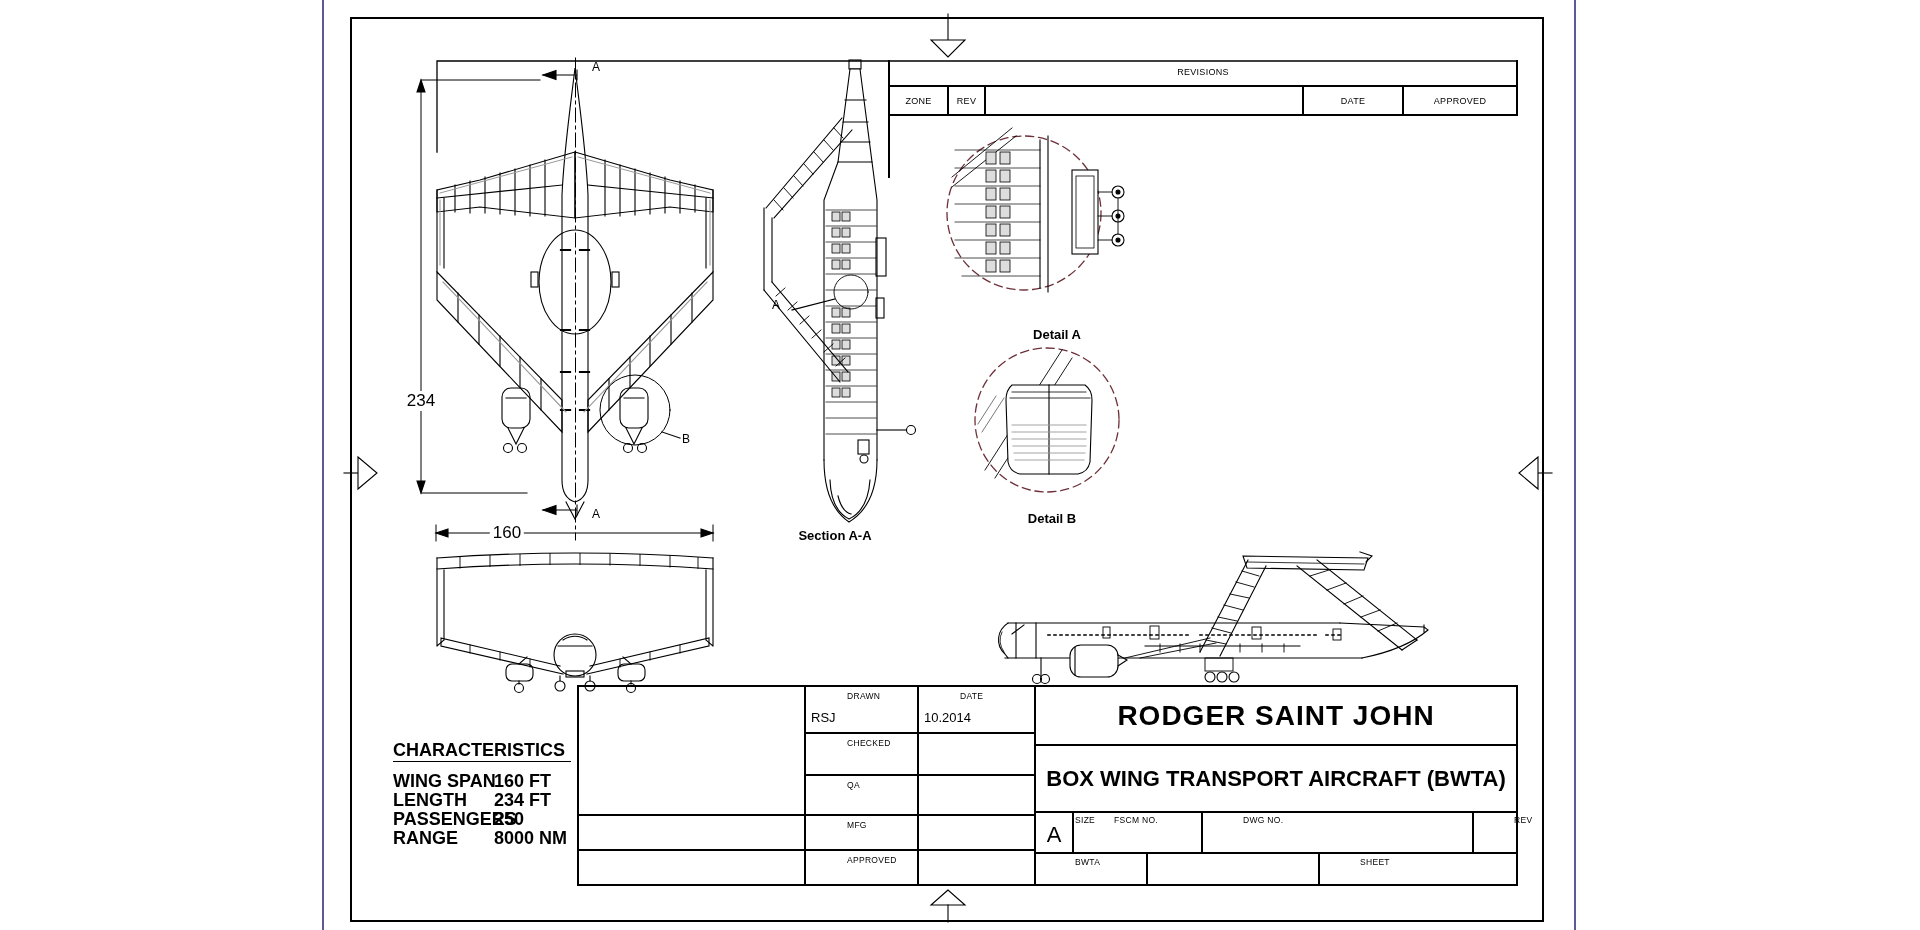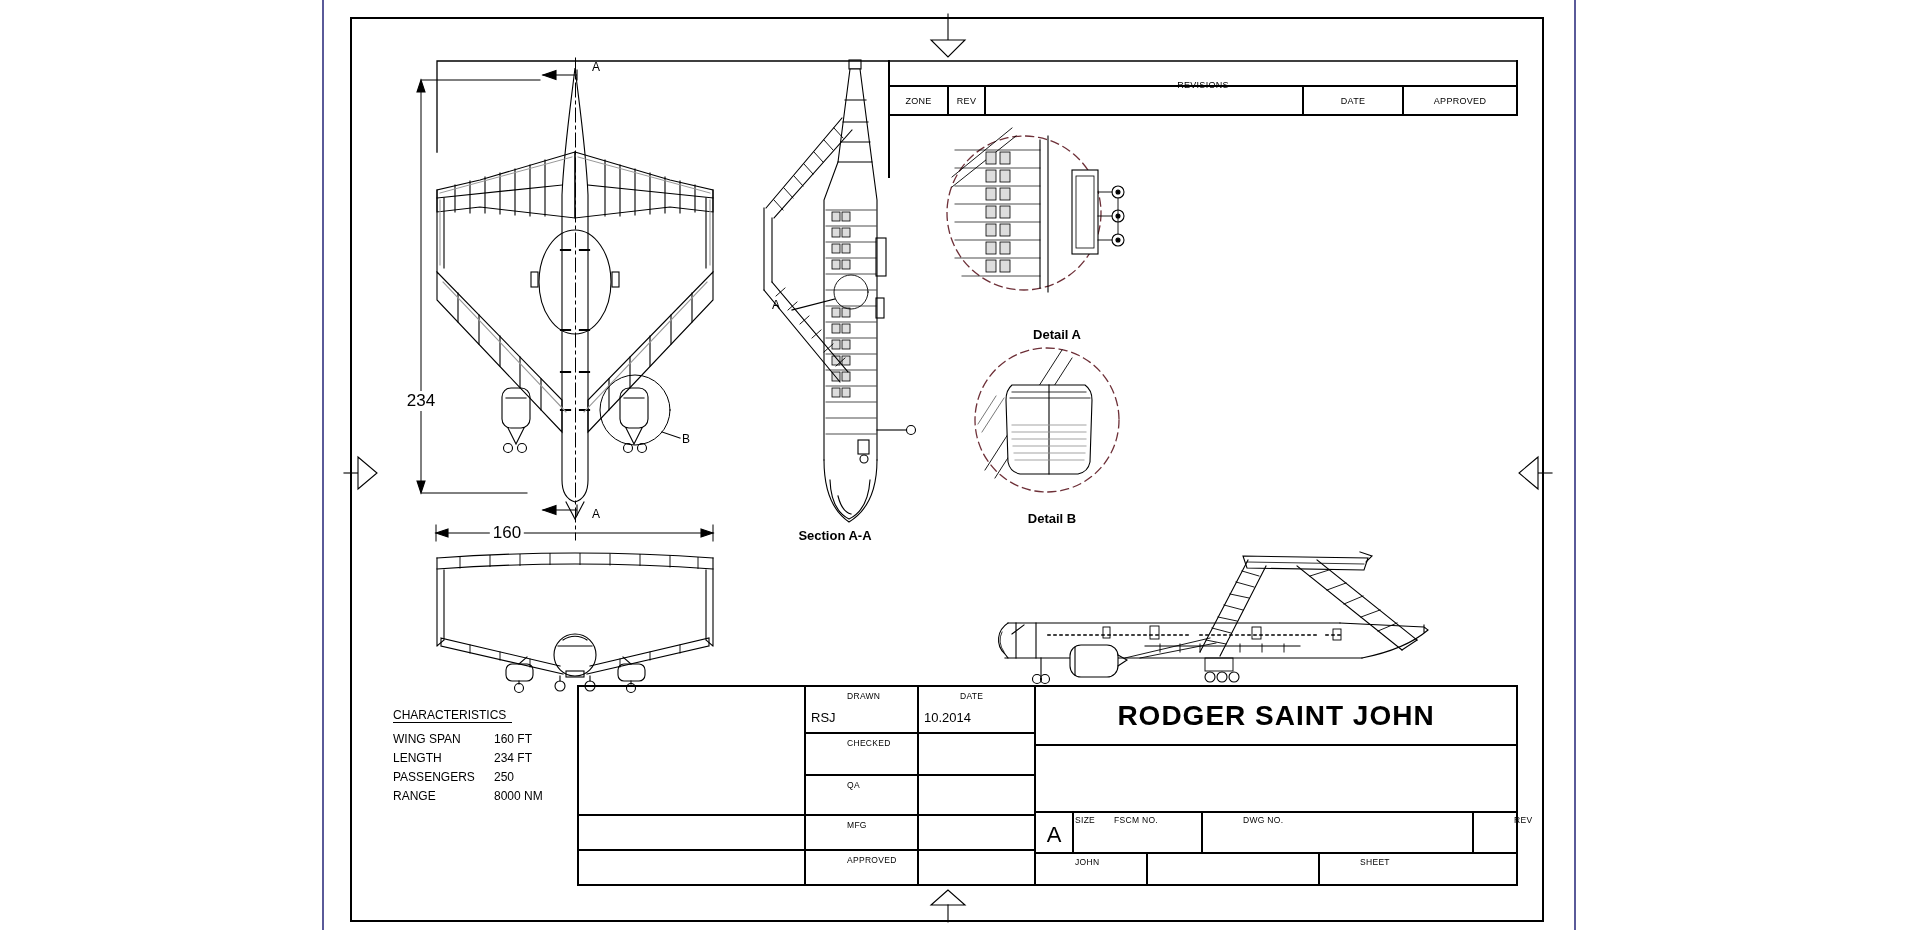--- a/index.html
+++ b/index.html
@@ -13,21 +13,21 @@
   .val{position:absolute;font-size:13px;text-align:center;}
   .dim{position:absolute;font-size:17px;background:#fff;padding:0 3px;transform:translate(-50%,-50%);}
   .letter{position:absolute;font-size:12px;}
   .caption{position:absolute;font-weight:bold;font-size:13px;transform:translateX(-50%);margin-left:8px;}
   .company{position:absolute;left:1035px;top:686px;width:482px;height:59px;display:flex;align-items:center;justify-content:center;
            font-size:28px;font-weight:bold;letter-spacing:1px;border-radius:25px;}
   .dwgtitle{position:absolute;left:1035px;top:745px;width:482px;height:67px;display:flex;align-items:center;justify-content:center;
            font-size:22px;font-weight:bold;}
   .bigA{position:absolute;left:1035px;top:818px;width:38px;height:34px;display:flex;align-items:center;justify-content:center;
         font-size:22px;}
-  .chars{position:absolute;left:393px;top:708px;font-weight:normal;font-size:12px;}
+  .chars{position:absolute;left:393px;top:740px;font-weight:bold;font-size:18px;}
   .chars .t{display:inline-block;border-bottom:1.6px solid #000;padding-right:6px;margin-bottom:9px;}
   .chars .row{position:relative;height:19px;width:185px;}
   .chars .row .v{position:absolute;left:101px;top:0;}
 </style>
 </head>
 <body>
 
 <div class="canvas">
 
   <div class="edge-line" style="left:322px"></div>
@@ -285,21 +285,21 @@
       <circle cx="1037" cy="679" r="4.5"></circle>
         <circle cx="1045" cy="679" r="4.5"></circle>
 
       <rect x="1205" y="658" width="28" height="13" stroke-width=".9"></rect>
       <circle cx="1210" cy="677" r="5"></circle>
         <circle cx="1222" cy="677" r="5"></circle>
         <circle cx="1234" cy="677" r="5"></circle>
     </g>
   </svg>
 
-  <div class="cell" style="left:889px;top:74px;width:628px;height:22px">REVISIONS</div>
+  <div class="cell" style="left:889px;top:61px;width:628px;height:22px">REVISIONS</div>
   <div class="cell" style="left:889px;top:86px;width:59px;height:29px">ZONE</div>
   <div class="cell" style="left:948px;top:86px;width:37px;height:29px">REV</div>
   <div class="cell" style="left:1303px;top:86px;width:100px;height:29px">DATE</div>
   <div class="cell" style="left:1403px;top:86px;width:114px;height:29px">APPROVED</div>
 
   <div class="letter" style="left:592px;top:60px">A</div>
   <div class="letter" style="left:592px;top:507px">A</div>
   <div class="letter" style="left:772px;top:298px">A</div>
   <div class="letter" style="left:682px;top:432px">B</div>
   <div class="dim" style="left:421px;top:401px">234</div>
@@ -331,22 +331,23 @@
   <div class="tag" style="left:811px;top:691px">DRAWN</div>
   <div class="val" style="left:811px;top:710px">RSJ</div>
   <div class="tag" style="left:924px;top:691px">DATE</div>
   <div class="val" style="left:924px;top:710px">10.2014</div>
   <div class="tag" style="left:811px;top:738px">CHECKED</div>
   <div class="tag" style="left:811px;top:780px">QA</div>
   <div class="tag" style="left:811px;top:820px">MFG</div>
   <div class="tag" style="left:811px;top:855px">APPROVED</div>
 
   <div class="company">RODGER SAINT JOHN</div>
+  <div class="dwgtitle">BOX WING TRANSPORT AIRCRAFT (BWTA)</div>
 
   <div class="tag" style="left:1039px;top:815px">SIZE</div>
   <div class="bigA">A</div>
   <div class="tag" style="left:1078px;top:815px">FSCM NO.</div>
   <div class="tag" style="left:1207px;top:815px">DWG NO.</div>
   <div class="tag" style="left:1478px;top:815px">REV</div>
-  <div class="tag" style="left:1039px;top:857px">JOHN</div>
+  <div class="tag" style="left:1039px;top:857px">BWTA</div>
   <div class="tag" style="left:1324px;top:857px">SHEET</div>
 
 </div>
 
 </body></html>

